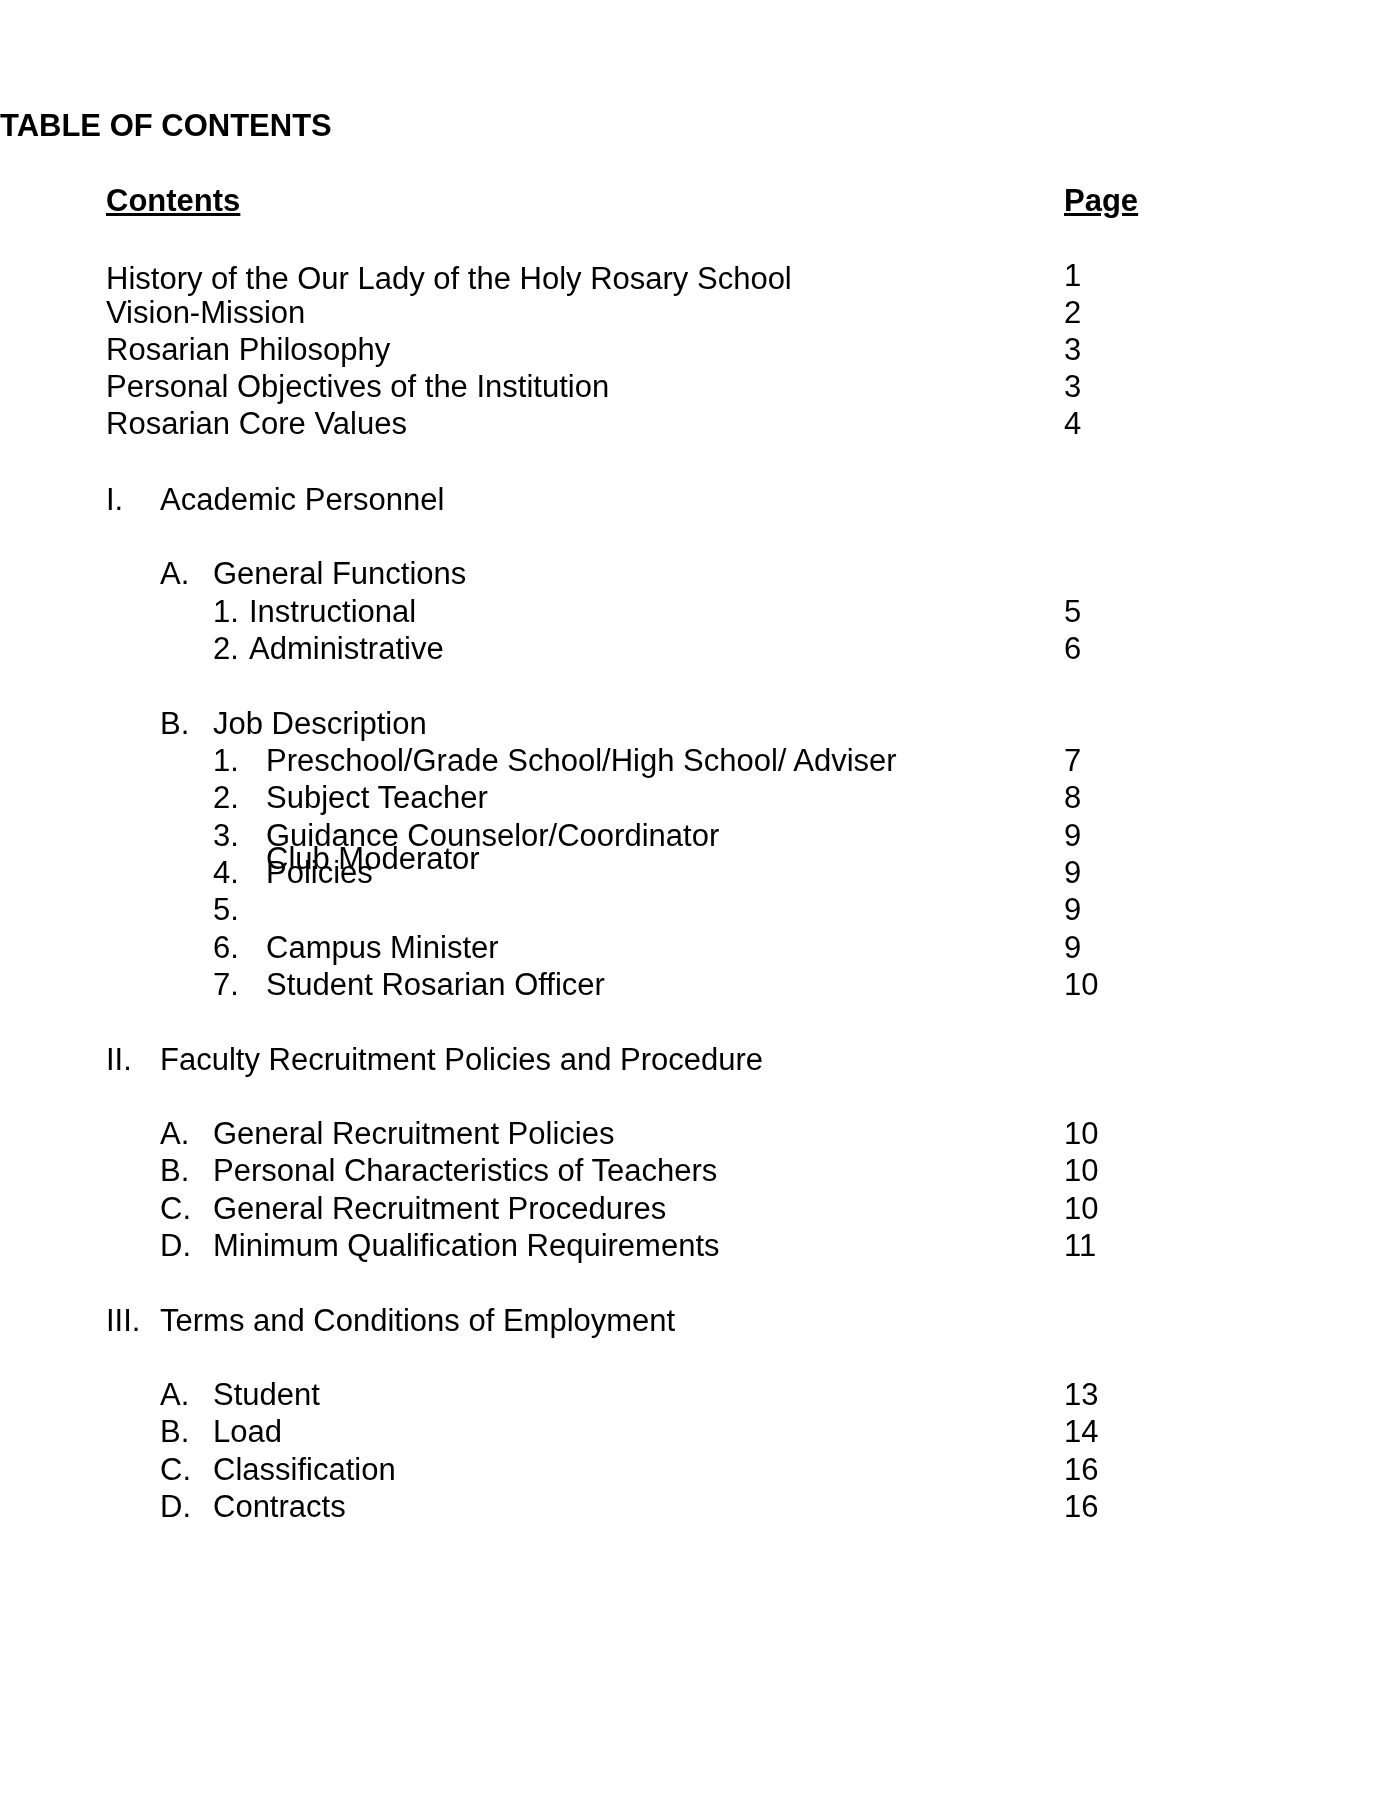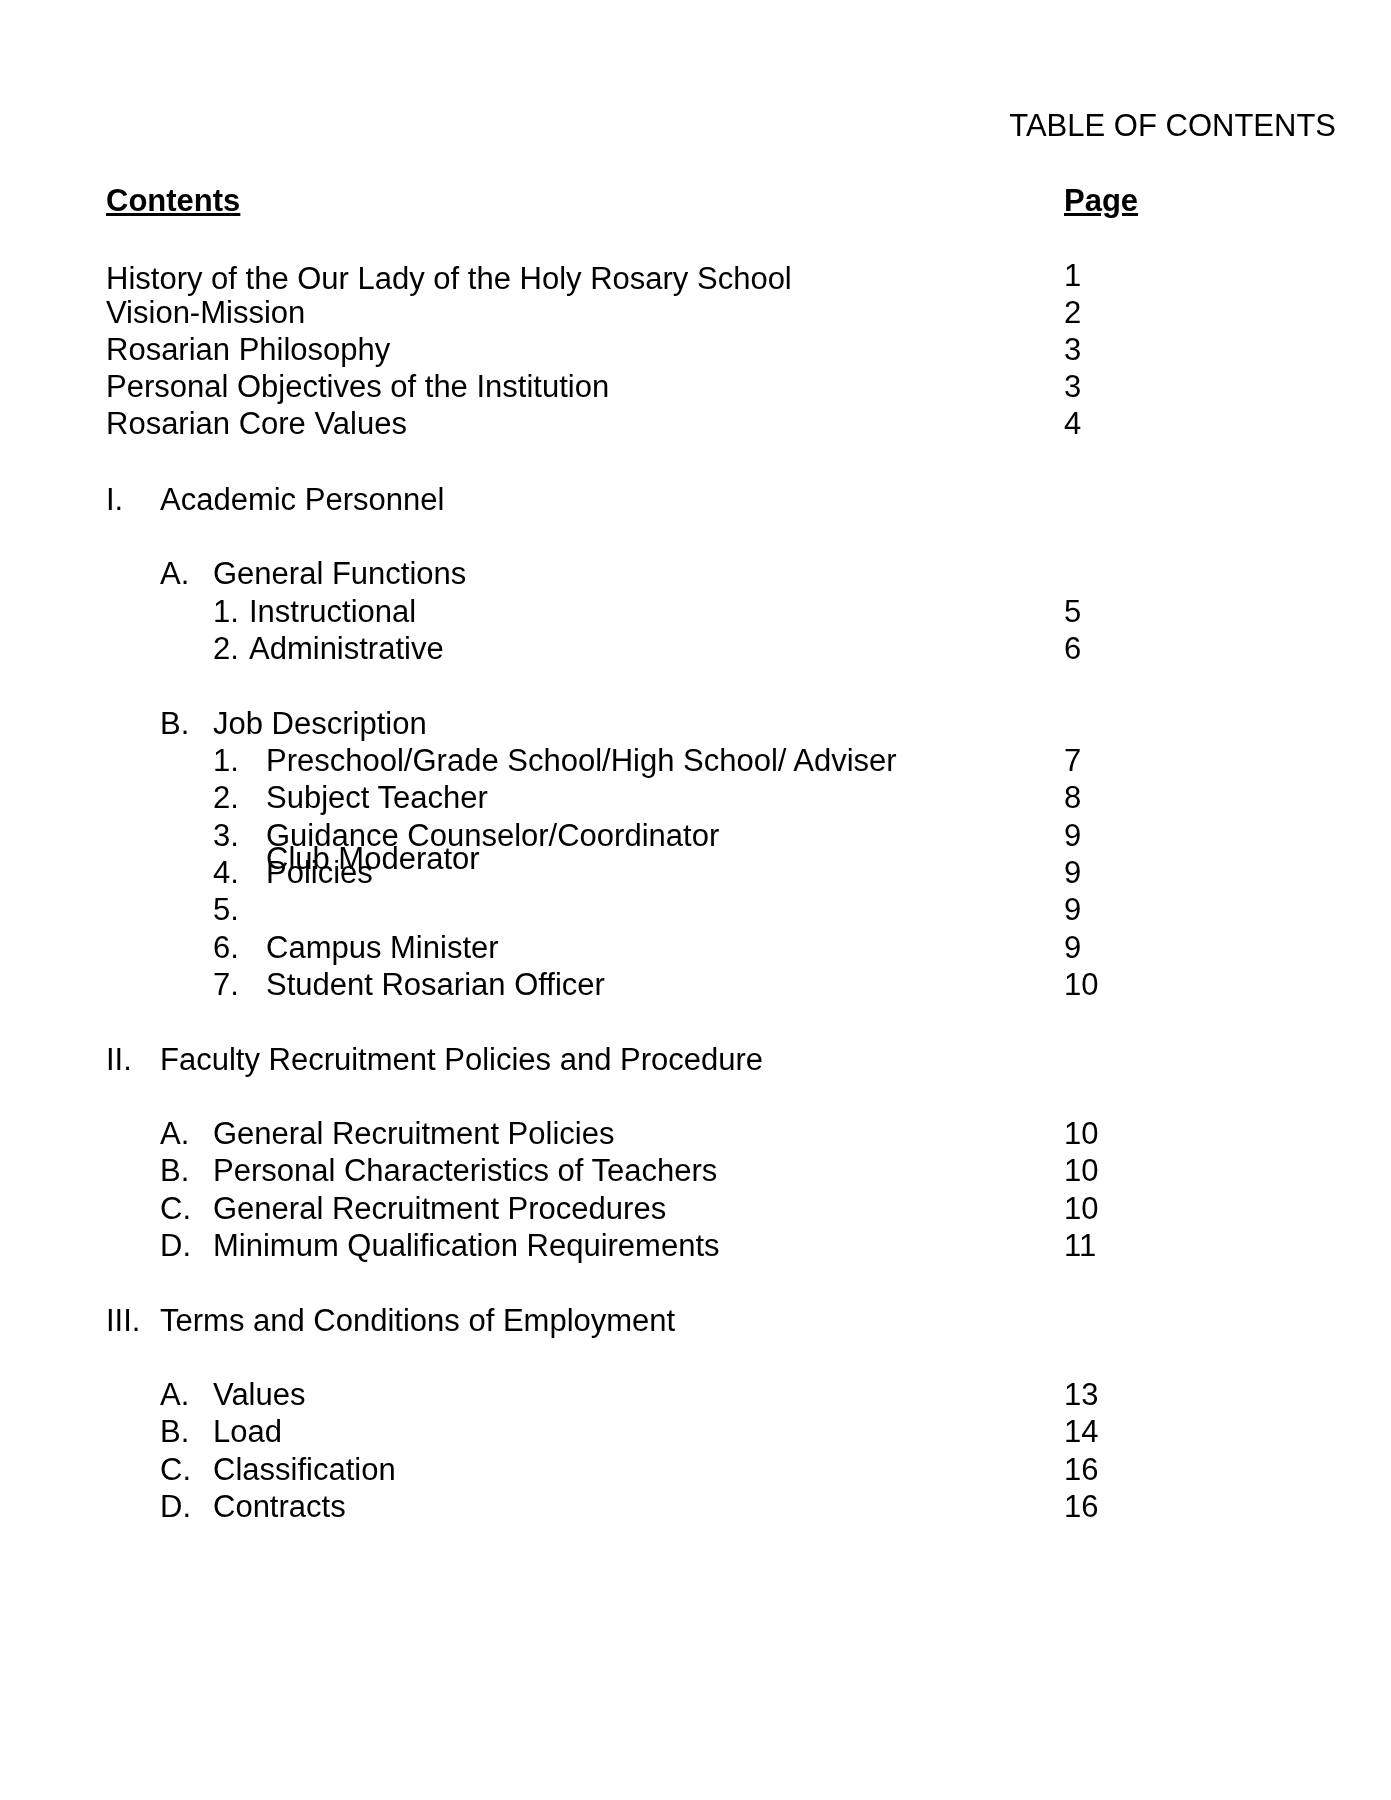--- a/index.html
+++ b/index.html
@@ -1,20 +1,20 @@
 <!DOCTYPE html>
 <html><head>
 <meta charset="utf-8">
 <style>
   html, body { margin:0; padding:0; background:#ffffff; }
   body { width:1391px; height:1800px; position:relative; overflow:hidden;
          font-family:"Liberation Sans", sans-serif; color:#000; }
   .ln { position:absolute; font-size:31px; line-height:37px; white-space:nowrap; }
-  .title { position:absolute; top:107px; left:0; width:1336px; text-align:right;
-           font-weight:normal; font-size:31px; line-height:37px; }
+  .title { position:absolute; top:107px; left:0; width:1336px; text-align:left;
+           font-weight:bold; font-size:31px; line-height:37px; }
   .hdr { font-weight:bold;text-decoration:underline; }
   .pg { position:absolute; left:1064px; font-size:31px; line-height:37px; }
 </style>
 </head>
 <body>
 
 <div>
 
   <div class="title">TABLE OF CONTENTS</div>
 
@@ -97,21 +97,21 @@
   <div class="pg" style="top:1190px">10</div>
 
   <div class="ln" style="top:1227px;left:160px">D.</div>
   <div class="ln" style="top:1227px;left:213px">Minimum Qualification Requirements</div>
   <div class="pg" style="top:1227px">11</div>
 
   <div class="ln" style="top:1302px;left:106px">III.</div>
   <div class="ln" style="top:1302px;left:160px">Terms and Conditions of Employment</div>
 
   <div class="ln" style="top:1376px;left:160px">A.</div>
-  <div class="ln" style="top:1376px;left:213px">Values</div>
+  <div class="ln" style="top:1376px;left:213px">Student</div>
   <div class="pg" style="top:1376px">13</div>
 
   <div class="ln" style="top:1413px;left:160px">B.</div>
   <div class="ln" style="top:1413px;left:213px">Load</div>
   <div class="pg" style="top:1413px">14</div>
 
   <div class="ln" style="top:1451px;left:160px">C.</div>
   <div class="ln" style="top:1451px;left:213px">Classification</div>
   <div class="pg" style="top:1451px">16</div>
 

